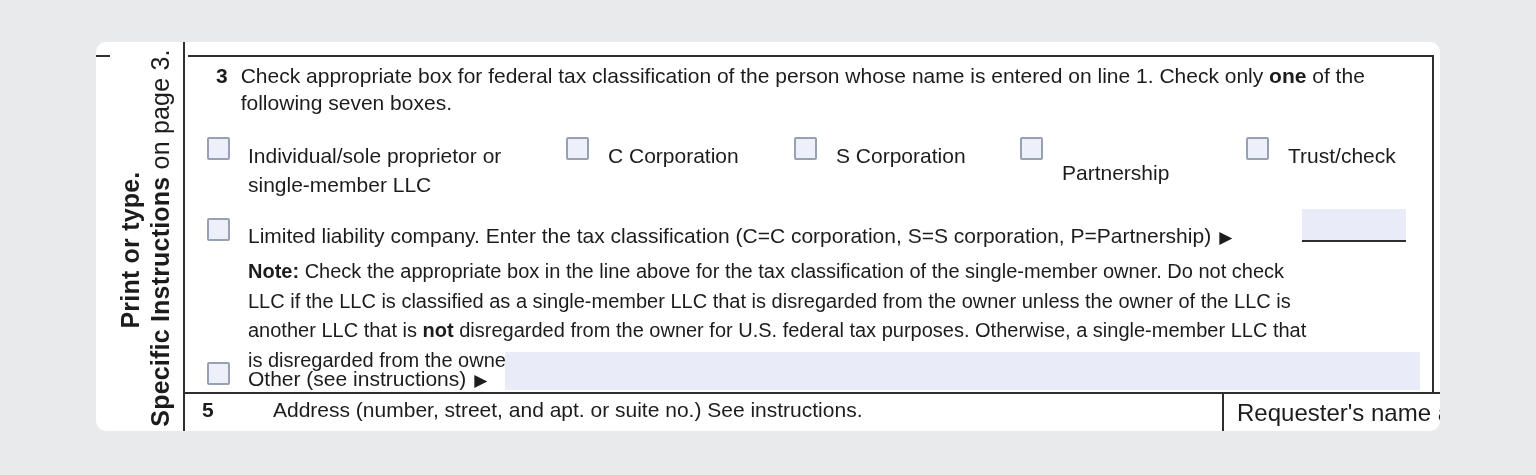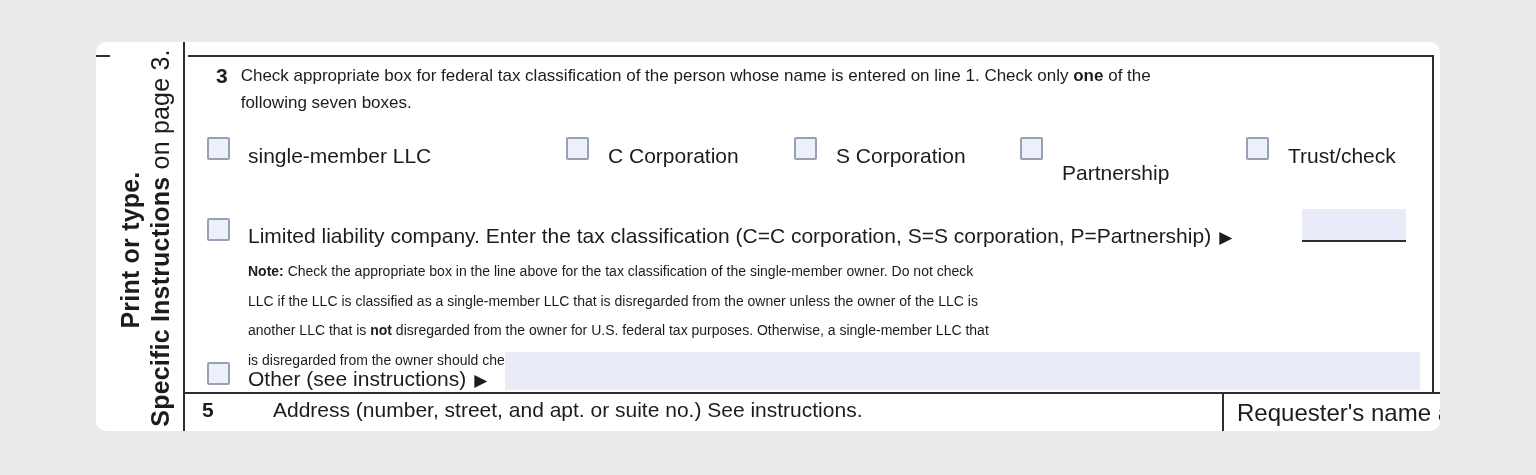--- a/index.html
+++ b/index.html
@@ -28,21 +28,21 @@
     transform:translate(-50%,-50%) rotate(-90deg);
     font-size:25px;
     letter-spacing:0.2px;
   }
   .v1 { left:34px; top:208px; font-weight:bold; }
   .v2 { left:64px; top:196px; }
 
   
   .hdr { position:absolute; left:120px; top:20px; display:flex; }
   .hdr-num { font-size:21px; font-weight:bold; margin-right:13px; line-height:27px; }
-  .hdr-lines { font-size:17px; line-height:27px; }
+  .hdr-lines { font-size:21px; line-height:27px; }
 
   
   .cb {
     position:absolute; width:23px; height:23px;
     background:#edeffa;
     border:2px solid #98a0b4;
     border-radius:2px;
     cursor:pointer;
   }
   .opt-label { position:absolute; font-size:21px; line-height:29px; white-space:nowrap; }
@@ -50,21 +50,21 @@
   .arrow { font-size:17px; margin-left:8px; letter-spacing:-1px; }
 
   .llc-entry {
     position:absolute; left:1206px; top:167px;
     width:104px; height:33px;
     background:#e9ecf8;
     border-bottom:2px solid #2e2e30;
   }
   .note {
     position:absolute; left:152px; top:215px;
-    font-size:14px; line-height:29.5px; white-space:nowrap;
+    font-size:20px; line-height:29.5px; white-space:nowrap;
   }
   .other-entry {
     position:absolute; left:409px; top:310px;
     width:915px; height:38px;
     background:#e9ecf8;
   }
 
   .addr-num { position:absolute; left:106px; top:356px; font-size:21px; font-weight:bold; }
   .addr-label { position:absolute; left:133px; top:356px; font-size:21px; white-space:nowrap;margin-left:44px; }
   .req-label { position:absolute; left:1141px; top:357px; font-size:24px; white-space:nowrap; }
@@ -91,20 +91,21 @@
   <div class="hdr">
     <span class="hdr-num">3</span>
     <div class="hdr-lines">
       <div><span>Check appropriate box for federal tax classification of the person whose name is entered on line 1. Check only </span><span class="b">one</span><span> of the</span></div>
       <div>following seven boxes.</div>
     </div>
   </div>
 
   <div class="cb" style="left:111px; top:95px;"></div>
   <div class="opt-label" style="left:152px; top:99px;">
+    <div>Individual/sole proprietor or</div>
     <div>single-member LLC</div>
   </div>
 
   <div class="cb" style="left:470px; top:95px;"></div>
   <div class="opt-label" style="left:512px; top:99px;">C Corporation</div>
 
   <div class="cb" style="left:698px; top:95px;"></div>
   <div class="opt-label" style="left:740px; top:99px;">S Corporation</div>
 
   <div class="cb" style="left:924px; top:95px;"></div>

